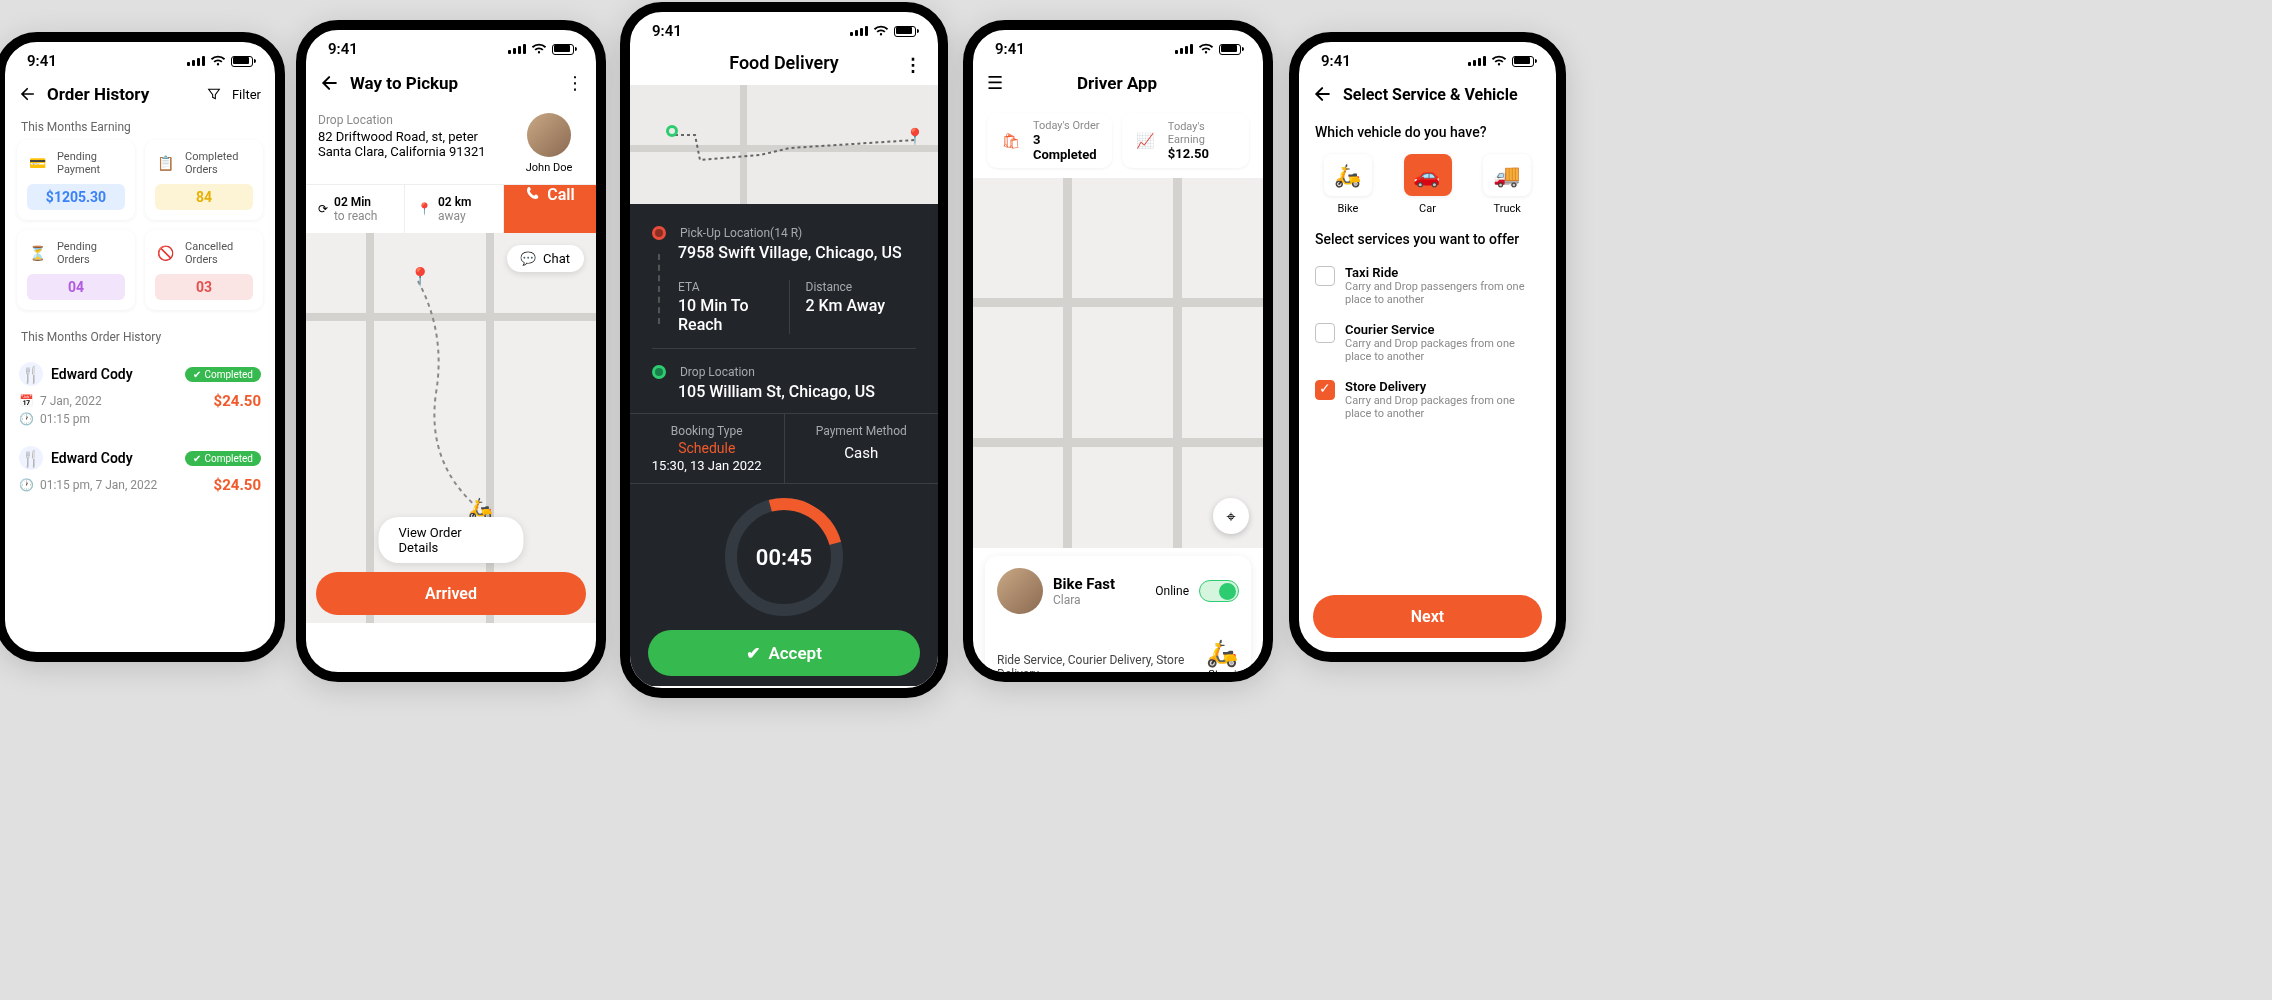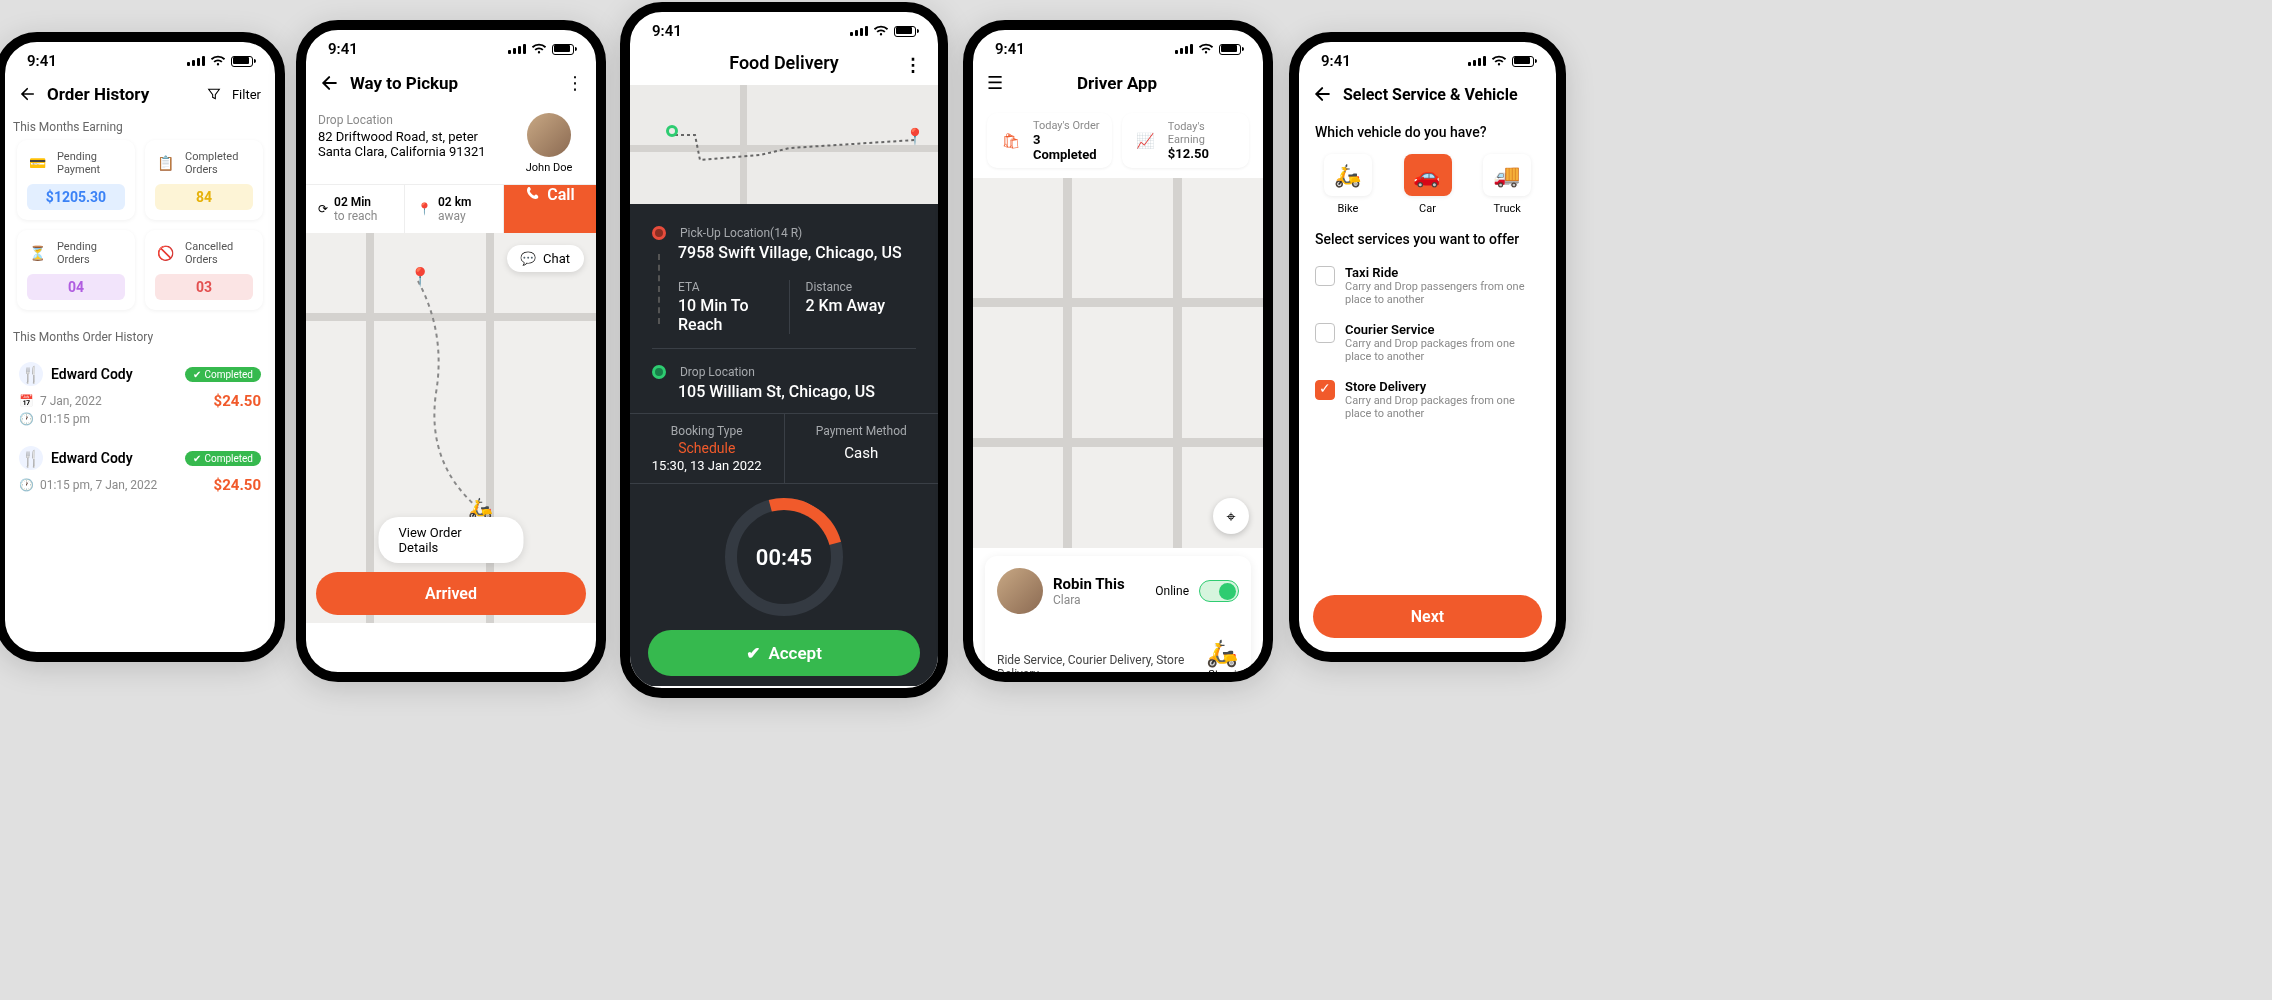--- a/index.html
+++ b/index.html
@@ -26,21 +26,21 @@
   .hdr h1 { font-size: 17px; font-weight: 700; }
   .grow { flex: 1; }
   .muted { color: #8a8a8a; }
   .small { font-size: 12px; }
   .xsmall { font-size: 11px; }
   .orange { color: #f15a2b; }
   .green-pill { background: #36b94e; color: #fff; border-radius: 12px; font-size: 10px; padding: 2px 8px; display: inline-flex; align-items: center; gap: 3px; }
   .btn-orange { background: #f15a2b; color: #fff; text-align: center; border-radius: 26px; padding: 12px; font-size: 16px; font-weight: 600; }
 
   
-  .p1 .sect-label { font-size: 12px; color: #666; padding: 6px 8px; }
+  .p1 .sect-label { font-size: 12px; color: #666; padding: 6px 16px; }
   .p1 .grid2 { display: grid; grid-template-columns: 1fr 1fr; gap: 10px; padding: 0 12px; }
   .p1 .card { background: #fff; border-radius: 10px; padding: 10px; box-shadow: 0 1px 4px rgba(0,0,0,.06); }
   .p1 .card-top { display: flex; gap: 8px; align-items: center; }
   .p1 .card-ico { width: 22px; height: 22px; border-radius: 4px; display:flex;align-items:center;justify-content:center; font-size:14px; }
   .p1 .card-val { text-align:center; padding:5px 0; margin-top:8px; border-radius:6px; font-weight:700; font-size:14px; }
   .p1 .oh-item { padding: 12px 14px 8px; }
   .p1 .oh-head { display:flex; align-items:center; gap:8px; }
   .p1 .dot-ico { width:24px; height:24px; border-radius:50%; background:#eef3ff; display:flex;align-items:center;justify-content:center; }
 
   
@@ -416,21 +416,21 @@
     <div class="map-road" style="left:90px;top:0;width:9px;height:100%"></div>
     <div class="map-road" style="left:200px;top:0;width:9px;height:100%"></div>
     <div class="loc-btn">
         <span>⌖</span>
       </div>
   </div>
   <div class="drv-card">
     <div class="drv-head">
       <div class="avatar4"></div>
       <div style="flex:1">
-        <div style="font-weight:700;font-size:15px">Robin This</div>
+        <div style="font-weight:700;font-size:15px">Bike Fast</div>
         <div class="small muted">Clara</div>
       </div>
       <div class="small">Online</div>
       <div class="toggle">
           <i></i>
         </div>
     </div>
     <div style="display:flex;align-items:flex-end;gap:7px;margin-top:24px">
       <div class="small" style="flex:1;color:#444">Ride Service, Courier Delivery, Store Delivery</div>
       <div style="text-align:center">

